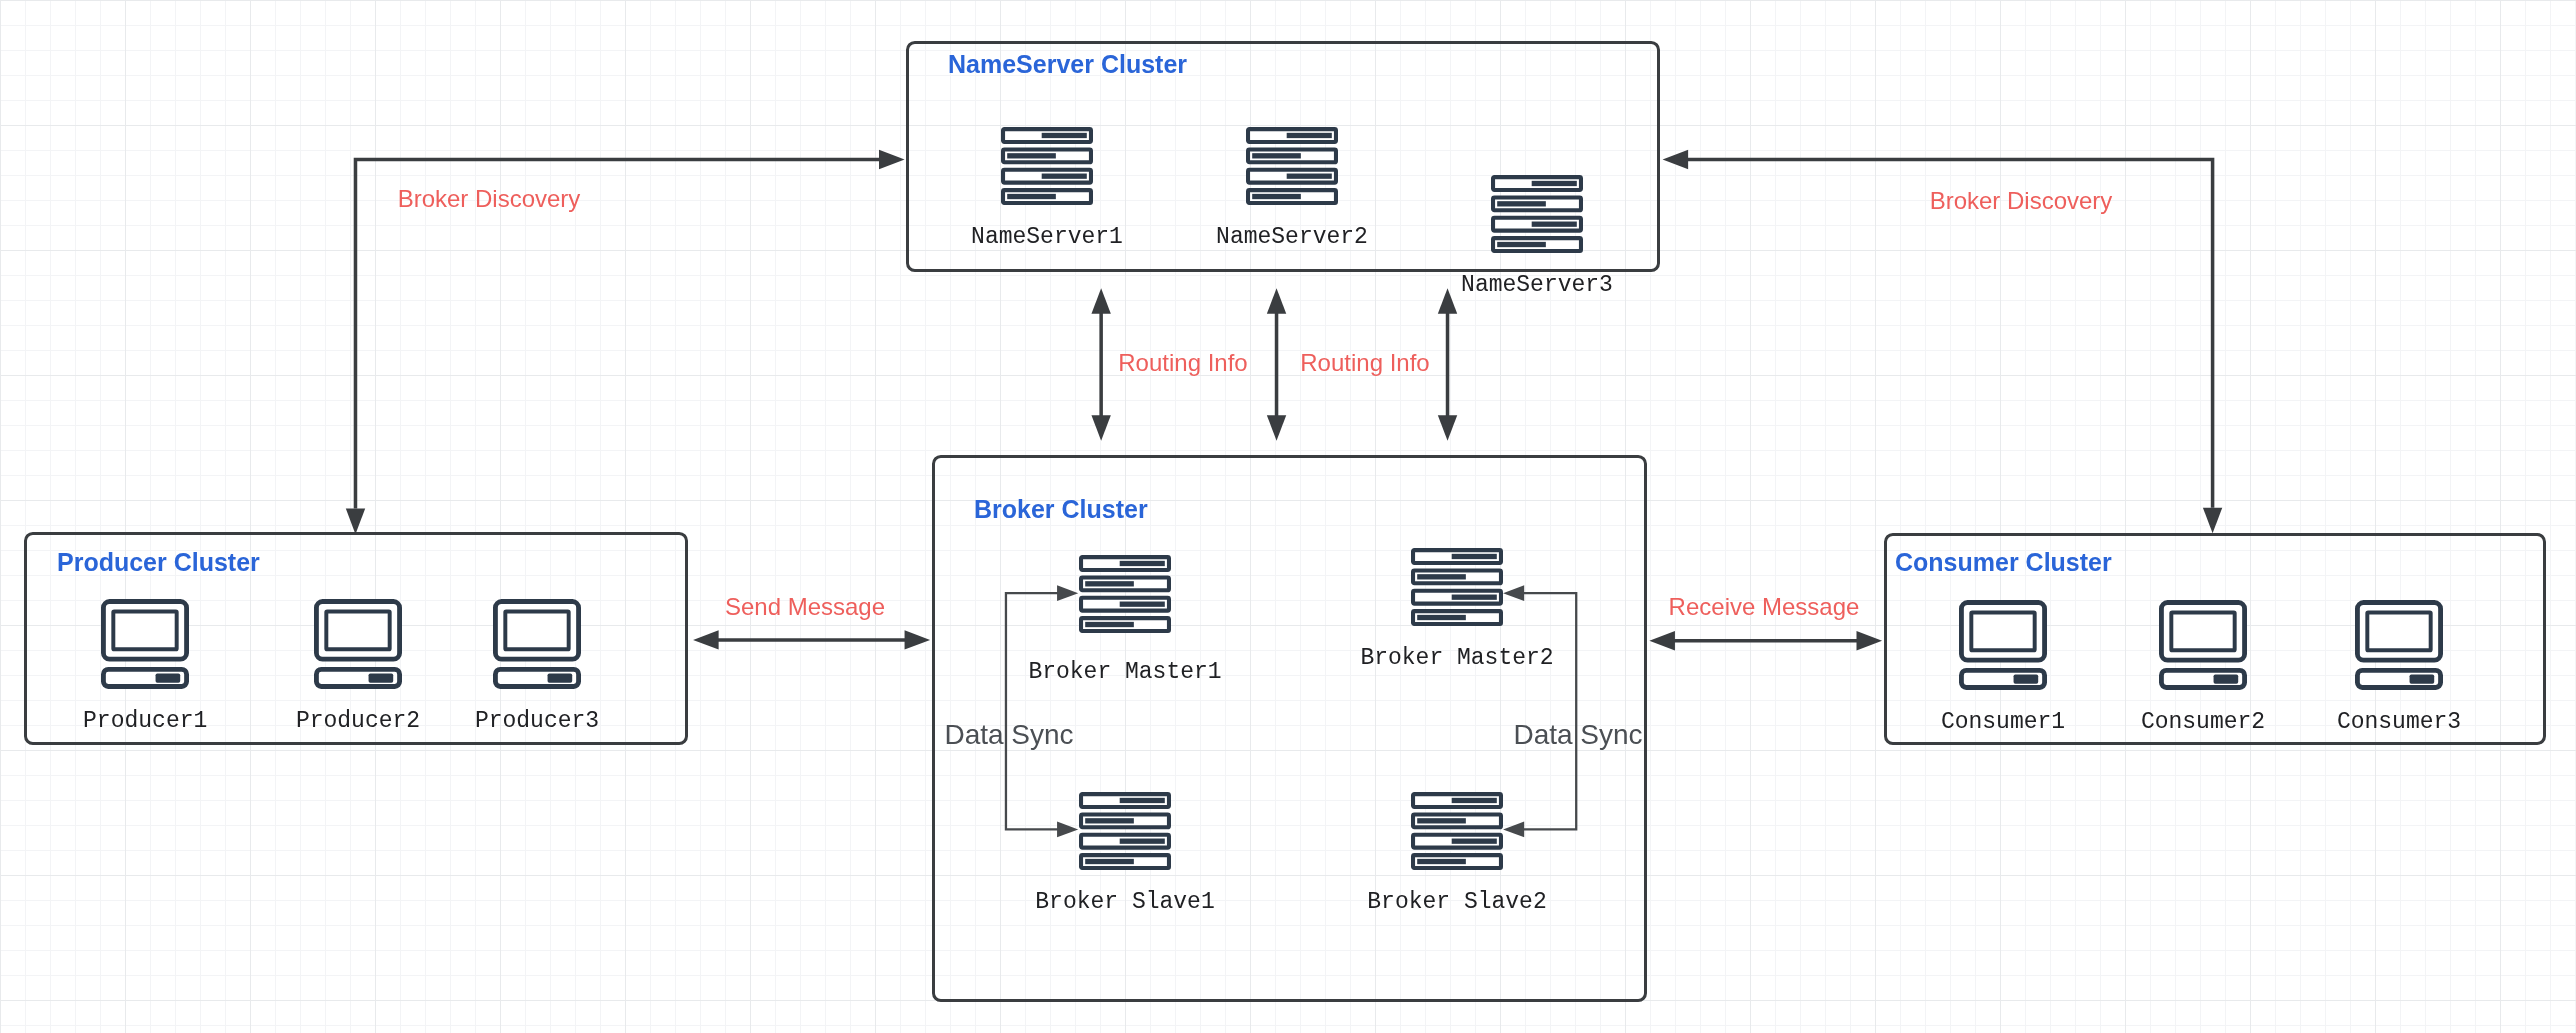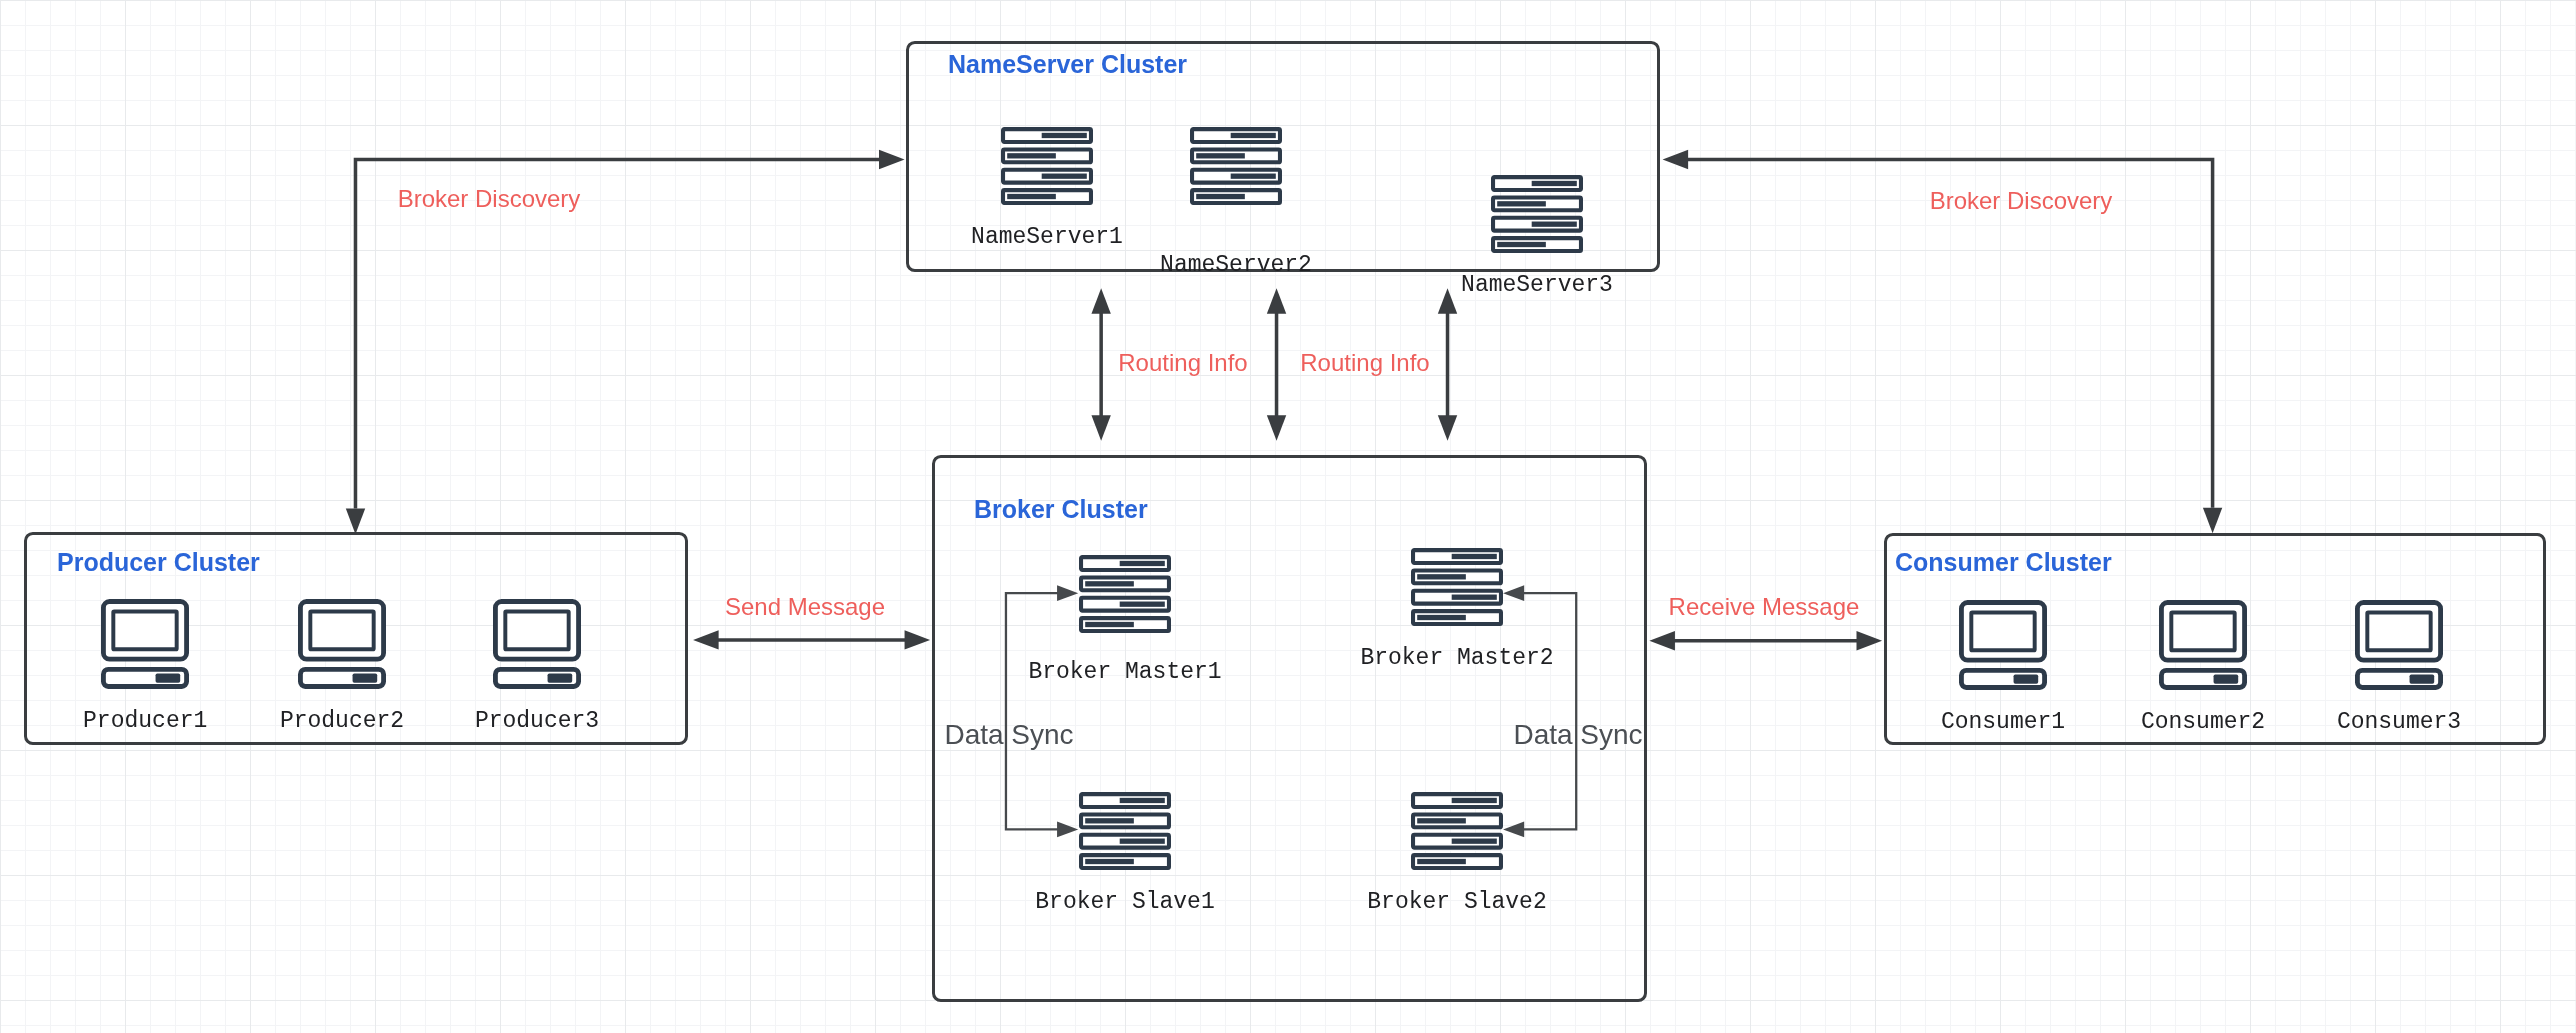--- a/index.html
+++ b/index.html
@@ -115,21 +115,21 @@
       <rect class="frame" x="2.3" y="25.3" width="99.4" height="14.5" rx="1.5" stroke-width="4.6"></rect>
       <rect class="frame" x="2.3" y="48.3" width="99.4" height="14.5" rx="1.5" stroke-width="4.6"></rect>
       <rect class="frame" x="2.3" y="71.3" width="99.4" height="14.5" rx="1.5" stroke-width="4.6"></rect>
       <rect class="bar" x="46" y="6.5" width="51" height="6"></rect>
       <rect class="bar" x="7" y="29.5" width="55" height="6"></rect>
       <rect class="bar" x="46" y="52.5" width="51" height="6"></rect>
       <rect class="bar" x="7" y="75.5" width="55" height="6"></rect>
     </svg>
     <div class="node-label">NameServer1</div>
   </div>
-  <div class="node" style="left:1104px; top:127px;gap:28px;">
+  <div class="node" style="left:1160px; top:127px;">
     <svg class="icon" width="92" height="78" viewBox="0 0 104 88">
       <rect class="frame" x="2.3" y="2.3" width="99.4" height="14.5" rx="1.5" stroke-width="4.6"></rect>
       <rect class="frame" x="2.3" y="25.3" width="99.4" height="14.5" rx="1.5" stroke-width="4.6"></rect>
       <rect class="frame" x="2.3" y="48.3" width="99.4" height="14.5" rx="1.5" stroke-width="4.6"></rect>
       <rect class="frame" x="2.3" y="71.3" width="99.4" height="14.5" rx="1.5" stroke-width="4.6"></rect>
       <rect class="bar" x="46" y="6.5" width="51" height="6"></rect>
       <rect class="bar" x="7" y="29.5" width="55" height="6"></rect>
       <rect class="bar" x="46" y="52.5" width="51" height="6"></rect>
       <rect class="bar" x="7" y="75.5" width="55" height="6"></rect>
     </svg>
@@ -204,21 +204,21 @@
 
   <div class="node" style="left:13.2px; top:599px;">
     <svg class="icon" width="88" height="90" viewBox="0 0 100 102">
       <rect class="frame" x="2.75" y="2.75" width="94.5" height="65.5" rx="7" stroke-width="5.5"></rect>
       <rect class="frame" x="14" y="14" width="72" height="43" rx="1" stroke-width="4.5"></rect>
       <rect class="frame" x="2.75" y="79.75" width="94.5" height="19.5" rx="5.5" stroke-width="5.5"></rect>
       <rect class="bar" x="62" y="84.5" width="28" height="10.5" rx="2"></rect>
     </svg>
     <div class="node-label">Producer1</div>
   </div>
-  <div class="node" style="left:210px; top:599px;">
+  <div class="node" style="left:226px; top:599px;">
     <svg class="icon" width="88" height="90" viewBox="0 0 100 102">
       <rect class="frame" x="2.75" y="2.75" width="94.5" height="65.5" rx="7" stroke-width="5.5"></rect>
       <rect class="frame" x="14" y="14" width="72" height="43" rx="1" stroke-width="4.5"></rect>
       <rect class="frame" x="2.75" y="79.75" width="94.5" height="19.5" rx="5.5" stroke-width="5.5"></rect>
       <rect class="bar" x="62" y="84.5" width="28" height="10.5" rx="2"></rect>
     </svg>
     <div class="node-label">Producer2</div>
   </div>
   <div class="node" style="left:405px; top:599px;">
     <svg class="icon" width="88" height="90" viewBox="0 0 100 102">

